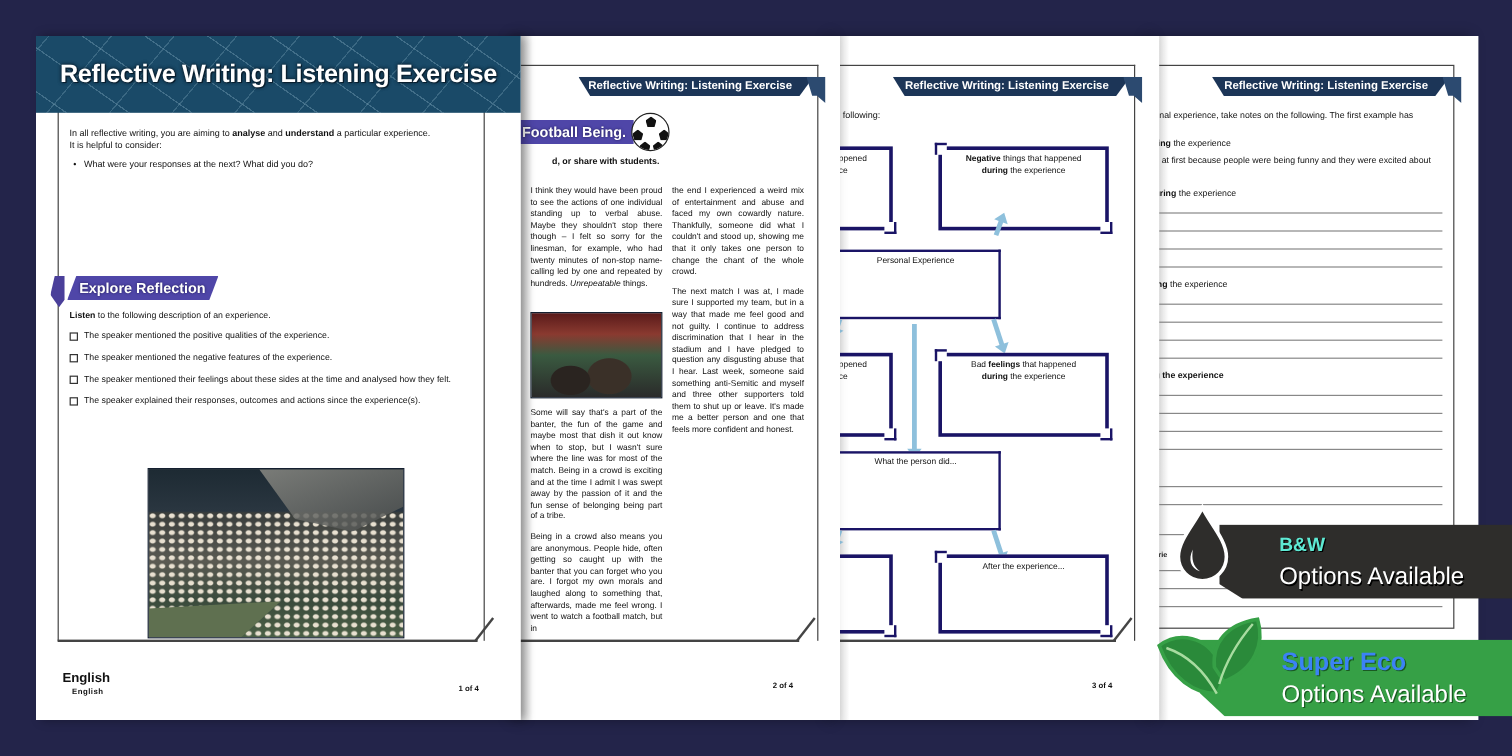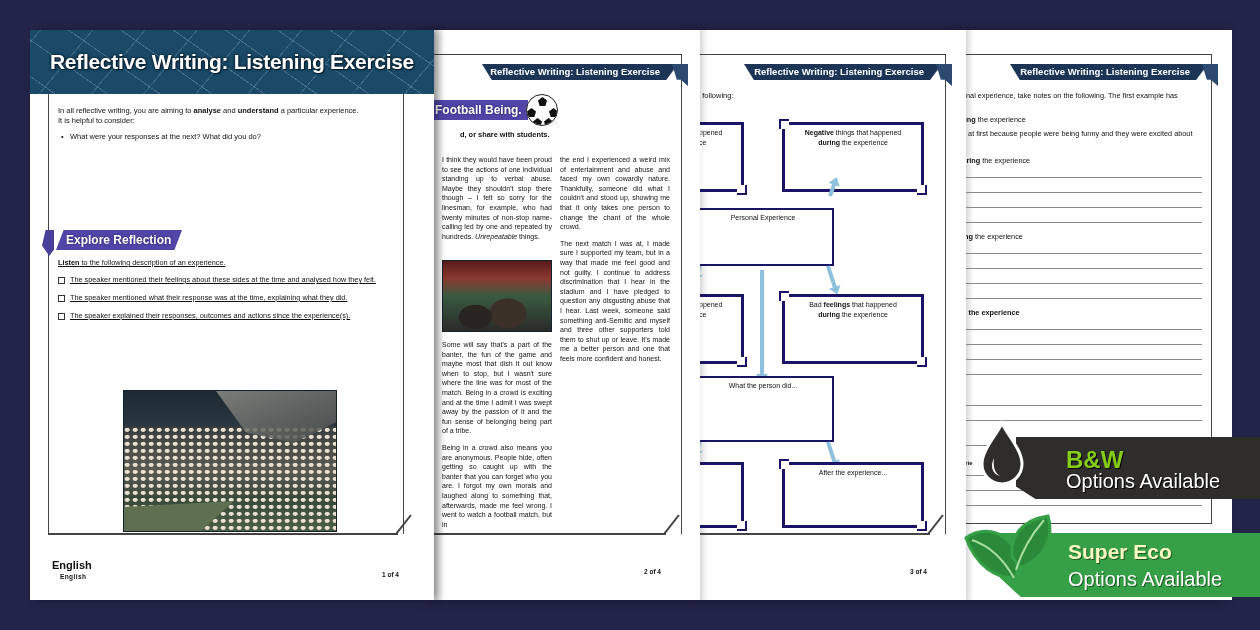--- a/index.html
+++ b/index.html
@@ -35,21 +35,21 @@
   .p1-body { position: absolute; left: 28px; top: 76px; width: 360px; font-size: 7.5px; line-height: 10px; }
   .p1-intro { margin-bottom: 6px; }
   .p1-bullets { list-style: none; }
   .p1-bullets li { margin-bottom: 7.6px; padding-left: 12px; position: relative; }
   .p1-bullets li::before { content: "•"; position: absolute; left: 3px; }
 
   .section-tab { position: absolute; left: 12px; top: 200px; width: 140px; height: 20px; }
   .section-tab .fold { position: absolute; left: 0; top: 0; width: 12px; height: 26px; background: #4a3f9a; clip-path: polygon(30% 0, 100% 0, 100% 75%, 60% 100%, 0 60%); }
   .section-tab .label { position: absolute; left: 14px; top: 0; width: 126px; height: 20px; background: #4f46a8; clip-path: polygon(6% 0, 100% 0, 94% 100%, 0 100%); color: #fff; font-weight: bold; font-size: 12px; line-height: 20px; padding-left: 10px; text-shadow: 0 0 2px #1c1850; }
 
-  .p1-reflect { position: absolute; left: 28px; top: 228px; width: 360px; font-size: 7.3px; line-height: 10px; text-decoration: underline; }
+  .p1-reflect { position: absolute; left: 28px; top: 228px; width: 360px; font-size: 7.3px; line-height: 10px; }
   .p1-reflect p { margin-bottom: 7px; }
   .checkrow { display: flex; align-items: center; margin-bottom: 8px; }
   .checkbox { width: 7px; height: 7px; border: 1px solid #333; margin-right: 5px; flex-shrink: 0; }
 
   .p1-photo { position: absolute; left: 93px; top: 360px; width: 214px; height: 142px; background:
     linear-gradient(180deg, #1d2a33 0%, #2a3640 25%, transparent 26%),
     radial-gradient(ellipse at 40% 55%, #e8e0d0 0 2px, transparent 3px) 0 0/8px 7px,
     linear-gradient(180deg, #3a3e3c 26%, #5a5a52 55%, #3a4a3c 78%, #4b6046 100%);
     border: 1.5px solid #152030; }
   .p1-photo .roof { position: absolute; right: 0; top: 0; width: 120px; height: 52px; background: linear-gradient(160deg, #8a8a84, #4a4d4c); clip-path: polygon(0 0, 100% 0, 100% 60%, 65% 100%, 25% 80%); opacity: 0.85; }
@@ -80,26 +80,26 @@
   .arrow-v::after { content: ""; position: absolute; left: -4px; bottom: -6px; border-left: 6px solid transparent; border-right: 6px solid transparent; border-top: 8px solid #8ec0dc; }
   .arrow-d { position: absolute; width: 4px; background: #8ec0dc; transform-origin: top center; }
   .arrow-d::after { content: ""; position: absolute; left: -4px; bottom: -6px; border-left: 6px solid transparent; border-right: 6px solid transparent; border-top: 8px solid #8ec0dc; }
   .p3-intro { position: absolute; left: 0; top: 61px; font-size: 7.5px; }
 
   
   .p4-text { position: absolute; font-size: 7.3px; }
   .line { position: absolute; height: 1px; background: #888; }
   .bw-bar { position: absolute; left: 1016px; top: 437px; width: 244px; height: 62px; background: #2e2d2b; clip-path: polygon(0 0, 100% 0, 100% 100%, 8% 100%, 0 80%); }
   .bw-drop { position: absolute; left: 978px; top: 420px; width: 48px; height: 66px; }
-  .bw-t1 { position: absolute; left: 1066px; top: 446px; color: #84cc16; font-weight: bold; font-size: 24px; text-shadow: 1px 1px 0 #000; }
+  .bw-t1 { position: absolute; left: 1066px; top: 446px; color: #5eead4; font-weight: bold; font-size: 16px; text-shadow: 1px 1px 0 #000; }
   .bw-t2 { position: absolute; left: 1066px; top: 470px; color: #fff; font-size: 20px; text-shadow: 1px 1px 0 #000; }
 
   .eco-bar { position: absolute; left: 1000px; top: 533px; width: 260px; height: 64px; background: #36a046; clip-path: polygon(0 0, 100% 0, 100% 100%, 8% 100%, 0 70%); }
   .eco-leaf { position: absolute; left: 962px; top: 512px; width: 100px; height: 74px; }
-  .eco-t1 { position: absolute; left: 1068px; top: 540px; color: #fef9c3; font-weight: bold; font-size: 21px; text-shadow: 1px 1px 0 #1a5a22; }
+  .eco-t1 { position: absolute; left: 1068px; top: 540px; color: #3b82f6; font-weight: bold; font-size: 21px; text-shadow: 1px 1px 0 #1a5a22; }
   .eco-t2 { position: absolute; left: 1068px; top: 568px; color: #fff; font-size: 20px; text-shadow: 1px 1px 0 #1a5a22; }
 </style>
 </head>
 <body>
 
 <div class="page" id="p4">
   <div class="edge-shadow"></div>
   <div class="page-frame" style="left:-2px; top:24px; width:252px; height:470px;"></div>
   <div class="ribbon" style="left:48px; width:198px;">Reflective Writing: Listening Exercise</div>
   <div class="ribbon-tab" style="left:240px;"></div>
@@ -230,25 +230,29 @@
 
   <div class="section-tab">
     <div class="fold"></div>
     <div class="label">Explore Reflection</div>
   </div>
 
   <div class="p1-reflect">
     <p><b>Listen</b><span> to the following description of an experience.</span></p>
     <div class="checkrow">
         <span class="checkbox"></span>
+        <span>The speaker mentioned the positive qualities of the experience.</span>
+      </div>
+    <div class="checkrow">
+        <span class="checkbox"></span>
+        <span>The speaker mentioned the negative features of the experience.</span>
+      </div>
+    <div class="checkrow">
+        <span class="checkbox"></span>
         <span>The speaker mentioned their feelings about these sides at the time and analysed how  they felt.</span>
-      </div>
-    <div class="checkrow">
-        <span class="checkbox"></span>
-        <span>The speaker mentioned what their response was at the time, explaining what they did.</span>
       </div>
     <div class="checkrow">
         <span class="checkbox"></span>
         <span>The speaker explained their responses, outcomes and actions since the experience(s).</span>
       </div>
   </div>
 
   <div class="p1-photo">
     <div class="roof"></div>
     <div class="pitch"></div>

